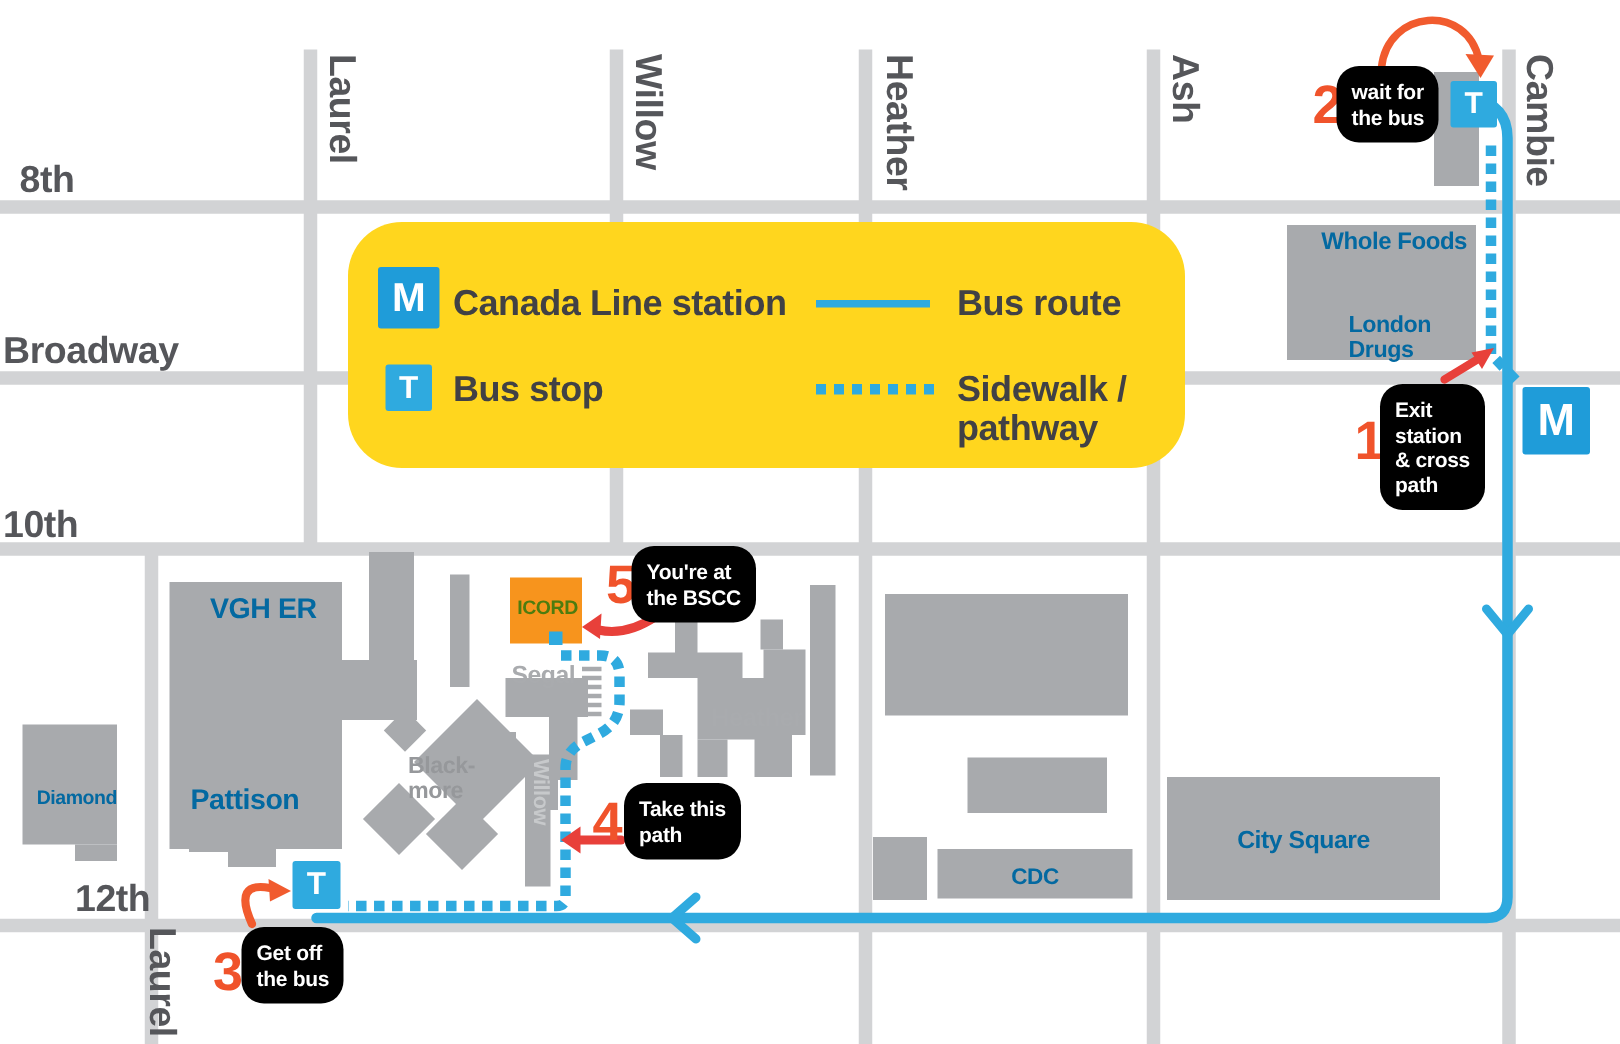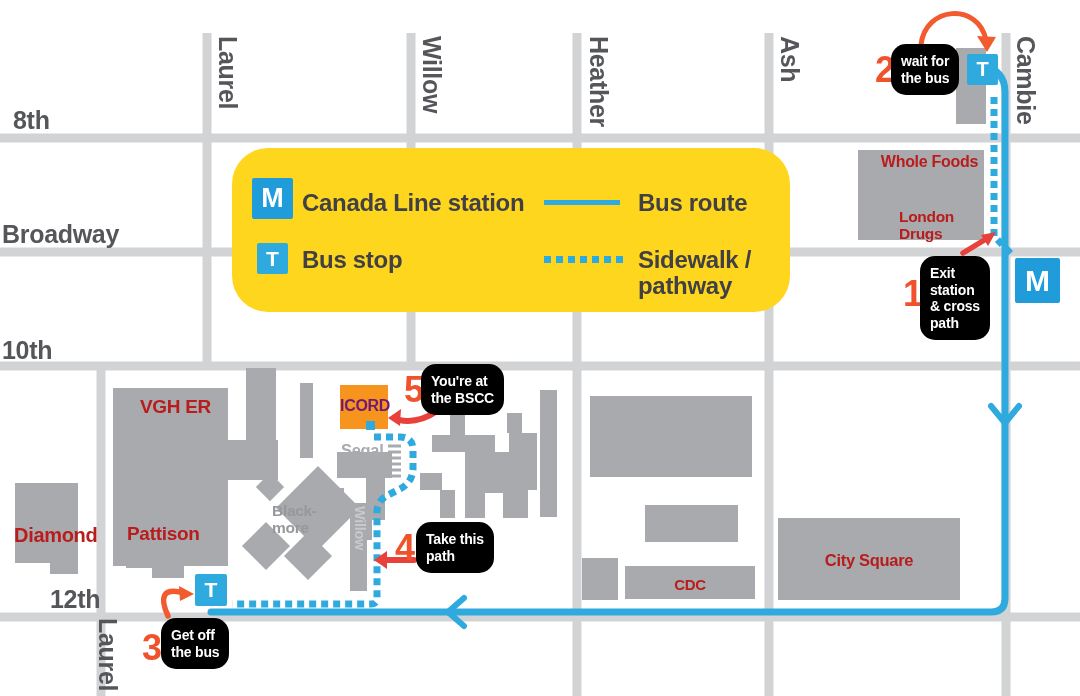--- a/index.html
+++ b/index.html
@@ -5,38 +5,38 @@
   html,body{margin:0;padding:0;background:#ffffff;}
   #stage{position:relative;width:1080px;height:696px;background:#ffffff;overflow:hidden;
          font-family:"Liberation Sans",sans-serif;}
   #basemap{position:absolute;left:0;top:0;}
   .abs{position:absolute;}
   
   .st-h{font-weight:bold;font-size:25px;color:#55565A;letter-spacing:-0.3px;white-space:nowrap;}
   .st-v{font-weight:bold;font-size:25px;color:#55565A;letter-spacing:-0.3px;
         writing-mode:vertical-rl;white-space:nowrap;}
   
-  .bl{font-weight:bold;font-size:18px;color:#b91c1c;letter-spacing:-0.3px;white-space:nowrap;}
+  .bl{font-weight:bold;font-size:18px;color:#0369a1;letter-spacing:-0.3px;white-space:nowrap;}
   .bl-light{color:#A9ABAE;}
   .bl-2l{line-height:1.08;}
   
   #legend{left:232px;top:148px;width:558px;height:164px;background:#FFD61E;border-radius:36px;}
   .lg-txt{position:absolute;font-weight:bold;font-size:24px;color:#414145;letter-spacing:-0.3px;white-space:nowrap;line-height:26px;}
   .icon-sq{display:flex;align-items:center;justify-content:center;color:#fff;font-weight:bold;border-radius:2px;}
   .icon-m{background:#1F9CD9;}
   .icon-t{background:#2FAADF;}
   .lg-line{position:absolute;left:312px;top:52px;width:76px;height:5px;background:#2FAADF;}
   .lg-dots{position:absolute;left:312px;top:108px;width:82px;height:7px;
            background:repeating-linear-gradient(90deg,#2FAADF 0 7px,transparent 7px 12px);}
   
   .callout{background:#000000;border-radius:15px;color:#ffffff;font-weight:bold;
            font-size:14px;line-height:16.5px;padding:9px 10px;width:max-content;letter-spacing:-0.2px;}
   .step-num{font-weight:bold;font-size:36px;color:#F0532B;line-height:1;}
   
-  #icord-label{left:340px;top:397px;width:50px;text-align:center;color:#701a75;font-weight:bold;font-size:16px;letter-spacing:-0.3px;}
+  #icord-label{left:340px;top:397px;width:50px;text-align:center;color:#4d7c0f;font-weight:bold;font-size:13px;letter-spacing:-0.3px;}
 </style>
 </head>
 <body>
 
 <div id="stage">
 
   <svg id="basemap" width="1080" height="696" viewBox="0 0 1080 696">
 
     <g stroke="#D2D3D5" stroke-width="9">
       <line x1="0" y1="138" x2="1080" y2="138"></line>
@@ -159,21 +159,21 @@
   <div class="abs st-v" style="left:1011px;top:36px;">Cambie</div>
   <div class="abs st-v" style="left:93px;top:618px;">Laurel</div>
 
   <div class="abs bl" style="left:856px;top:153px;width:122px;text-align:right;font-size:16px;padding-right:6px;">Whole Foods</div>
   <div class="abs bl bl-2l" style="left:899px;top:209px;font-size:15.5px;">
     <div>London</div>
     <div>Drugs</div>
   </div>
   <div class="abs bl" style="left:140px;top:396px;font-size:19px;">VGH ER</div>
   <div class="abs bl" style="left:127px;top:523px;font-size:19px;">Pattison</div>
-  <div class="abs bl" style="left:14px;top:524px;width:64px;text-align:right;font-size:20px;">Diamond</div>
+  <div class="abs bl" style="left:14px;top:524px;width:64px;text-align:right;font-size:13px;">Diamond</div>
   <div class="abs bl bl-2l" style="left:272px;top:503px;font-size:15.5px;color:#96989B;">
     <div>Black-</div>
     <div>more</div>
   </div>
   <div class="abs st-v" style="left:352px;top:506px;font-size:14.5px;color:#C7C9CB;font-weight:bold;">Willow</div>
   <div class="abs bl bl-light" style="left:341px;top:441px;font-size:16.5px;">Segal</div>
   <div class="abs bl bl-light" style="left:474px;top:469px;font-size:17px;">Heather</div>
   <div class="abs bl" style="left:625px;top:576px;width:130px;text-align:center;font-size:15px;">CDC</div>
   <div class="abs bl" style="left:778px;top:551px;width:182px;text-align:center;font-size:16.5px;">City Square</div>
   <div class="abs" id="icord-label">ICORD</div>

